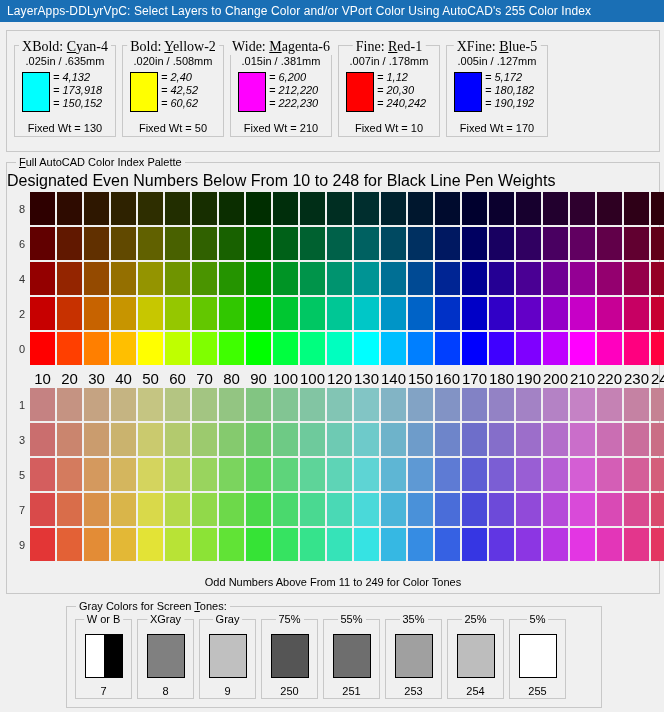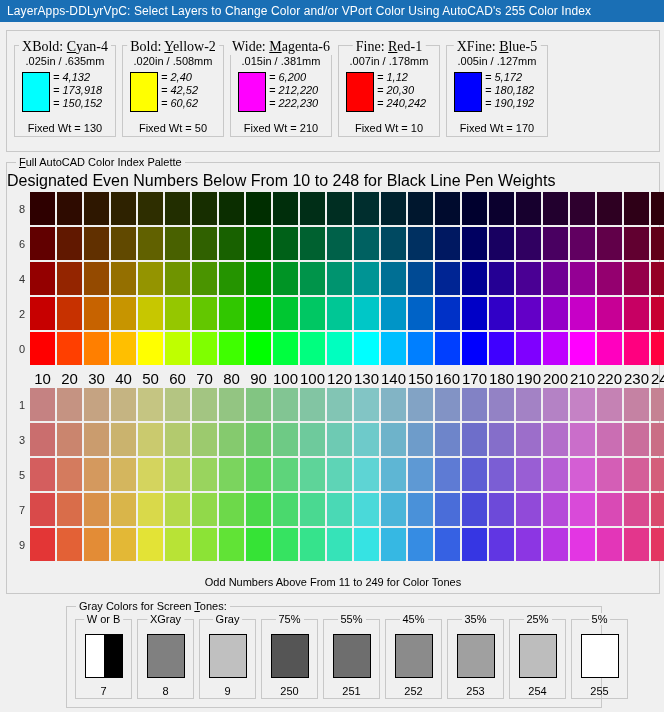--- a/index.html
+++ b/index.html
@@ -496,27 +496,20 @@
         <div class="idx">250</div>
       </div>
       <div class="gbox">
         <span class="legend">55%</span>
         <div class="sw">
           <i style="background: rgb(110, 110, 110);"></i>
         </div>
         <div class="idx">251</div>
       </div>
       <div class="gbox">
-        <span class="legend">45%</span>
-        <div class="sw">
-          <i style="background: rgb(139, 139, 139);"></i>
-        </div>
-        <div class="idx">252</div>
-      </div>
-      <div class="gbox">
         <span class="legend">35%</span>
         <div class="sw">
           <i style="background: rgb(160, 160, 160);"></i>
         </div>
         <div class="idx">253</div>
       </div>
       <div class="gbox">
         <span class="legend">25%</span>
         <div class="sw">
           <i style="background: rgb(189, 189, 189);"></i>

